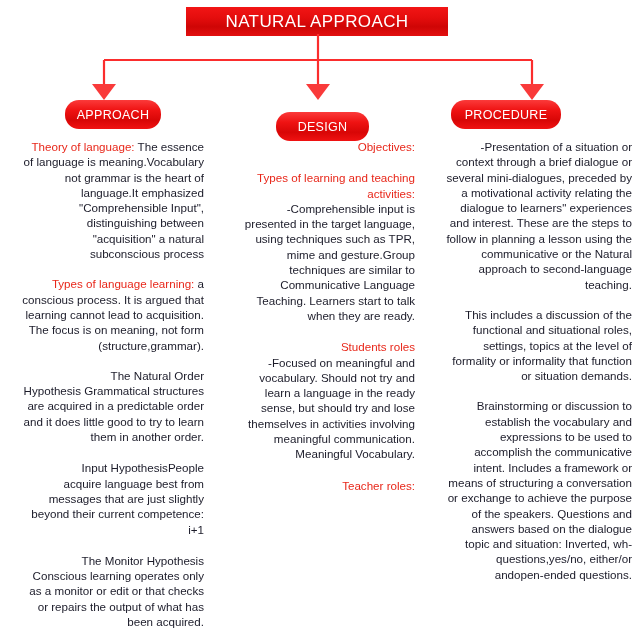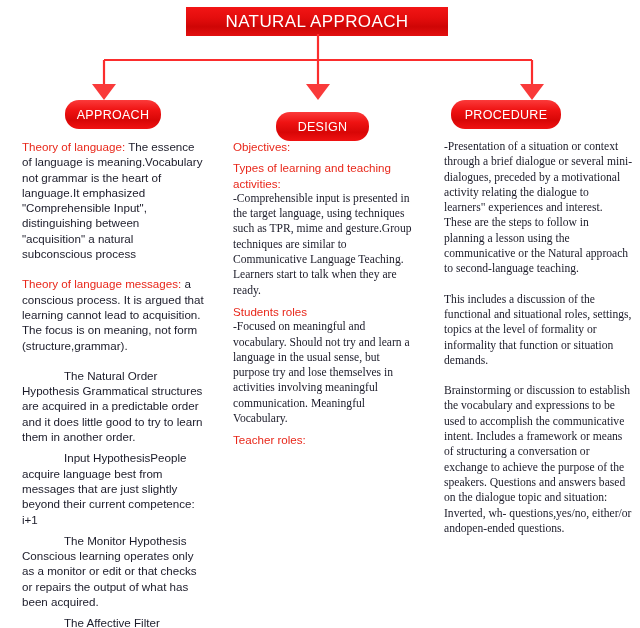--- a/index.html
+++ b/index.html
@@ -73,31 +73,31 @@
     position: absolute;
     top: 139px;
     font-size: 11.6px;
     line-height: 15.3px;
     color: #1b1b29;
   }
   .col-approach  { left: 22px;  width: 182px; }
   .col-design    { left: 233px; width: 182px; }
   .col-procedure { left: 444px; width: 188px; }
 
-  .blk { margin: 0 0 0 0; }
-  .blk + .blk { margin-top: 6px; }
+  .blk { margin: 0 0 0 0; text-align: right; }
+  .blk + .blk { margin-top: 16px; }
 
   .sub {
     color: #e8271a;
   }
   .sub-block {
     color: #e8271a;
     display: block;
   }
-  .para { display: block; font-family: Liberation Serif, serif; }
+  .para { display: block; }
   .spacer { display: block; height: 15px; }
   .indent { display: inline-block; width: 42px; }
 </style>
 </head>
 <body>
 
 <div class="diagram">
 
   <div class="title-banner">NATURAL APPROACH</div>
 
@@ -125,21 +125,21 @@
 
   <div class="column col-approach">
 
     <div class="blk">
       <span class="sub">Theory of language:</span><span> The essence of language is meaning.Vocabulary not grammar is the heart of language.It emphasized "Comprehensible Input", distinguishing between "acquisition"  a natural subconscious process</span>
     </div>
 
     <span class="spacer"></span>
 
     <div class="blk">
-      <span class="sub">Theory of language messages:</span><span> a conscious process. It is argued that learning cannot lead to acquisition. The focus is on meaning, not form (structure,grammar).</span>
+      <span class="sub">Types of language learning:</span><span> a conscious process. It is argued that learning cannot lead to acquisition. The focus is on meaning, not form (structure,grammar).</span>
     </div>
 
     <span class="spacer"></span>
 
     <div class="blk">
       <span class="indent"></span><span>The Natural Order Hypothesis Grammatical structures are acquired in a predictable order and it does little good to try to learn them in another order.</span>
     </div>
 
     <div class="blk">
       <span class="indent"></span><span>Input HypothesisPeople acquire language best from messages that are just slightly beyond their current competence: i+1</span>
@@ -164,21 +164,21 @@
     <div class="blk">
       <span class="sub-block">Types of learning and teaching activities:</span>
         <span class="para">-Comprehensible input is presented in the target language, using techniques such as TPR, mime and gesture.Group techniques are similar to Communicative Language Teaching. Learners start to talk when they are ready.</span>
     </div>
 
     <div class="blk">
     </div>
 
     <div class="blk">
       <span class="sub-block">Students roles</span>
-        <span class="para">-Focused on meaningful and vocabulary. Should not try and learn a language in the usual sense, but purpose try and lose themselves in activities involving meaningful communication. Meaningful Vocabulary.</span>
+        <span class="para">-Focused on meaningful and vocabulary. Should not try and learn a language in the ready sense, but should try and lose themselves in activities involving meaningful communication. Meaningful Vocabulary.</span>
     </div>
 
     <div class="blk">
       <span class="sub-block">Teacher roles:</span>
     </div>
 
   </div>
 
   <div class="column col-procedure">
 

